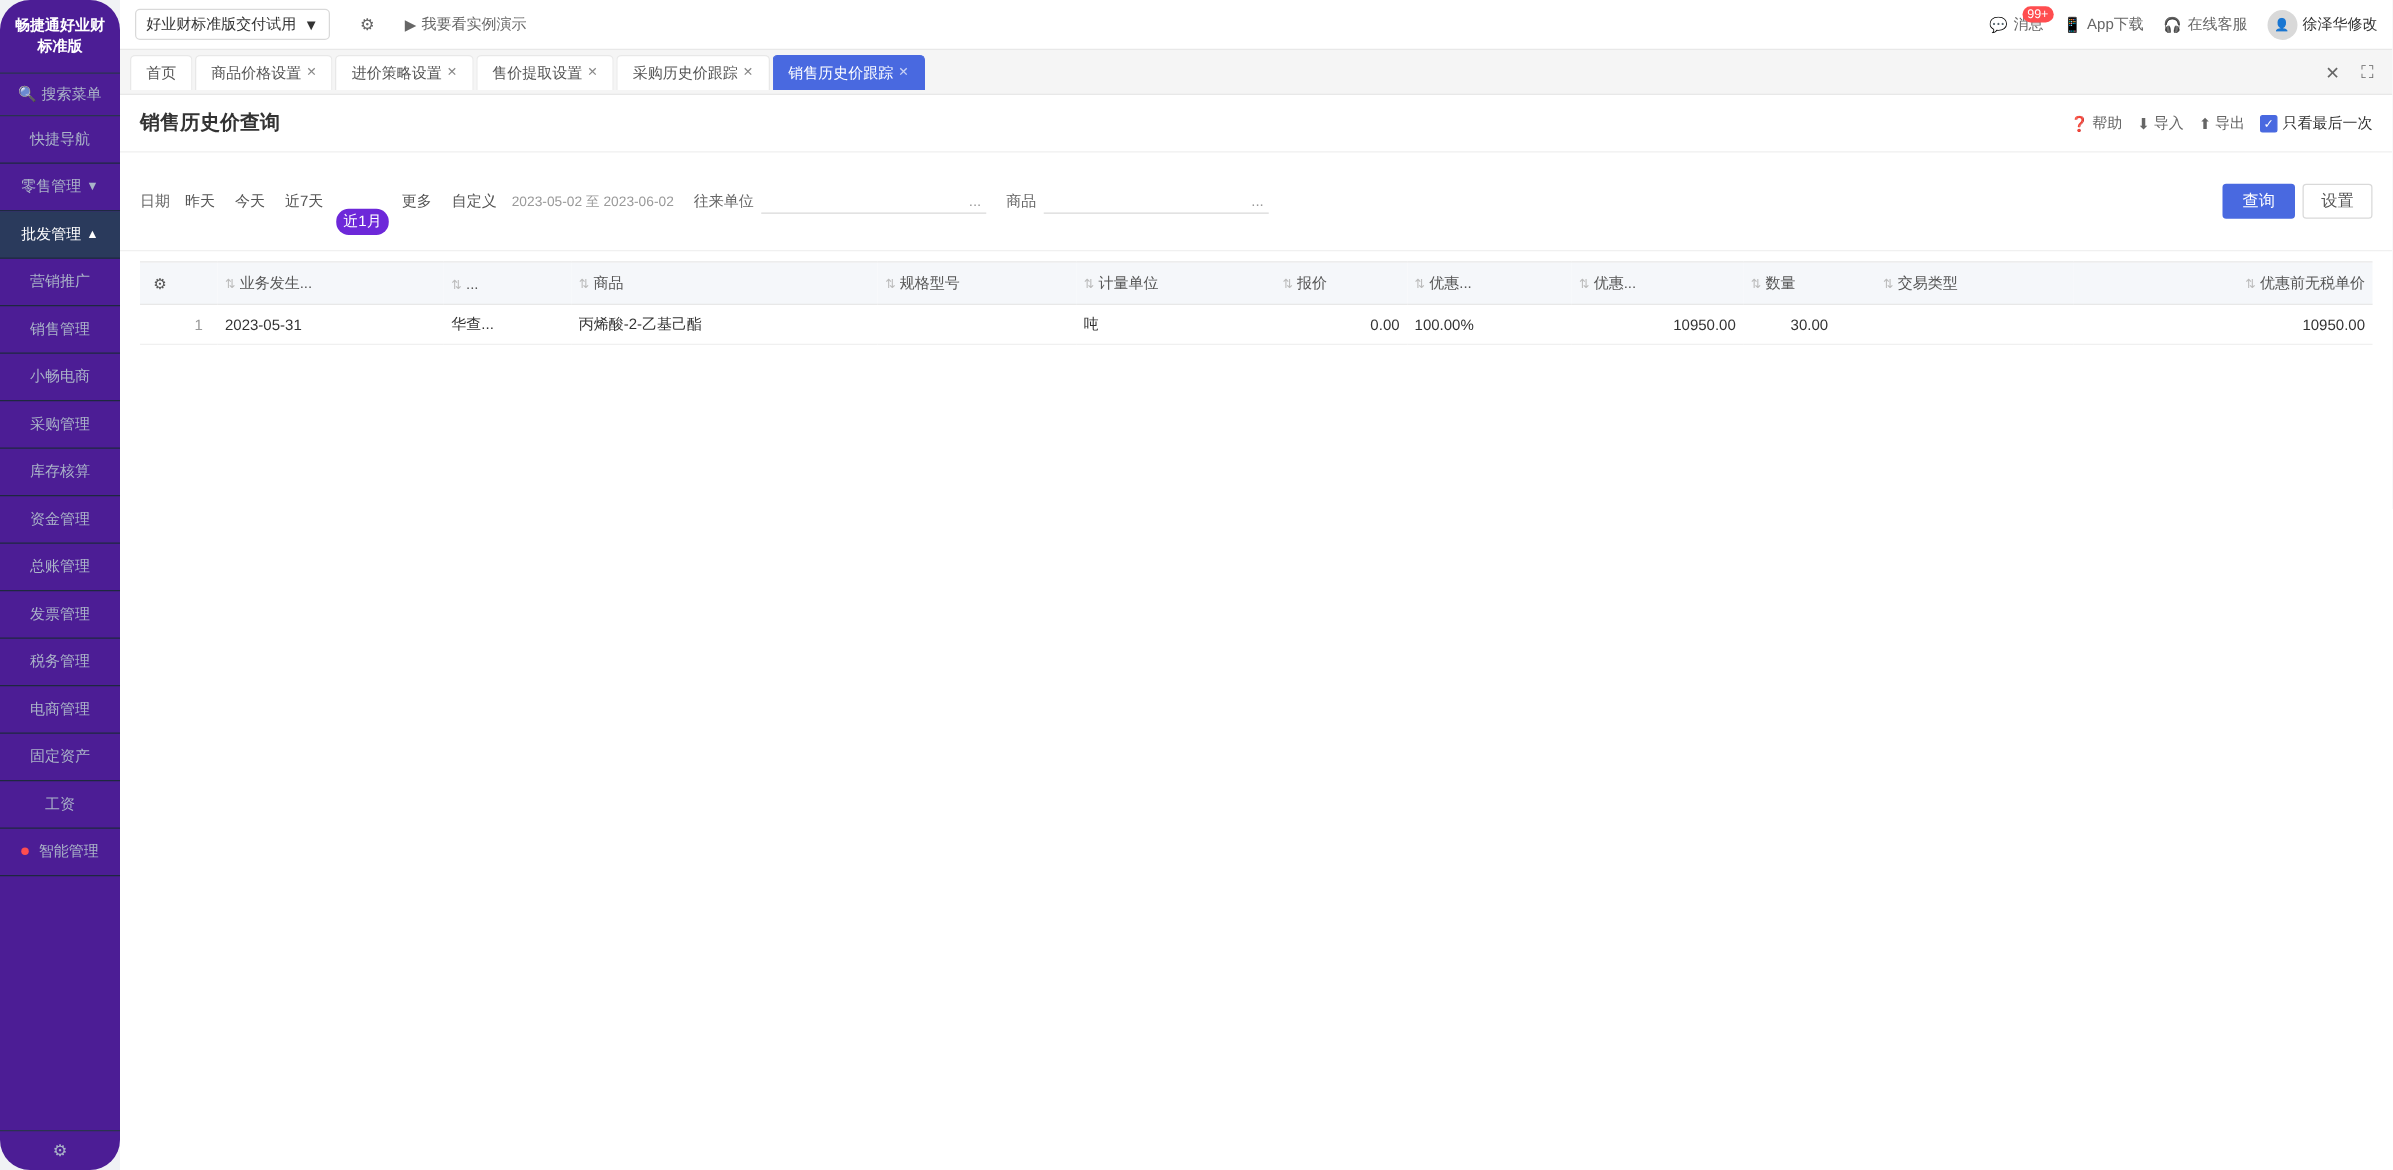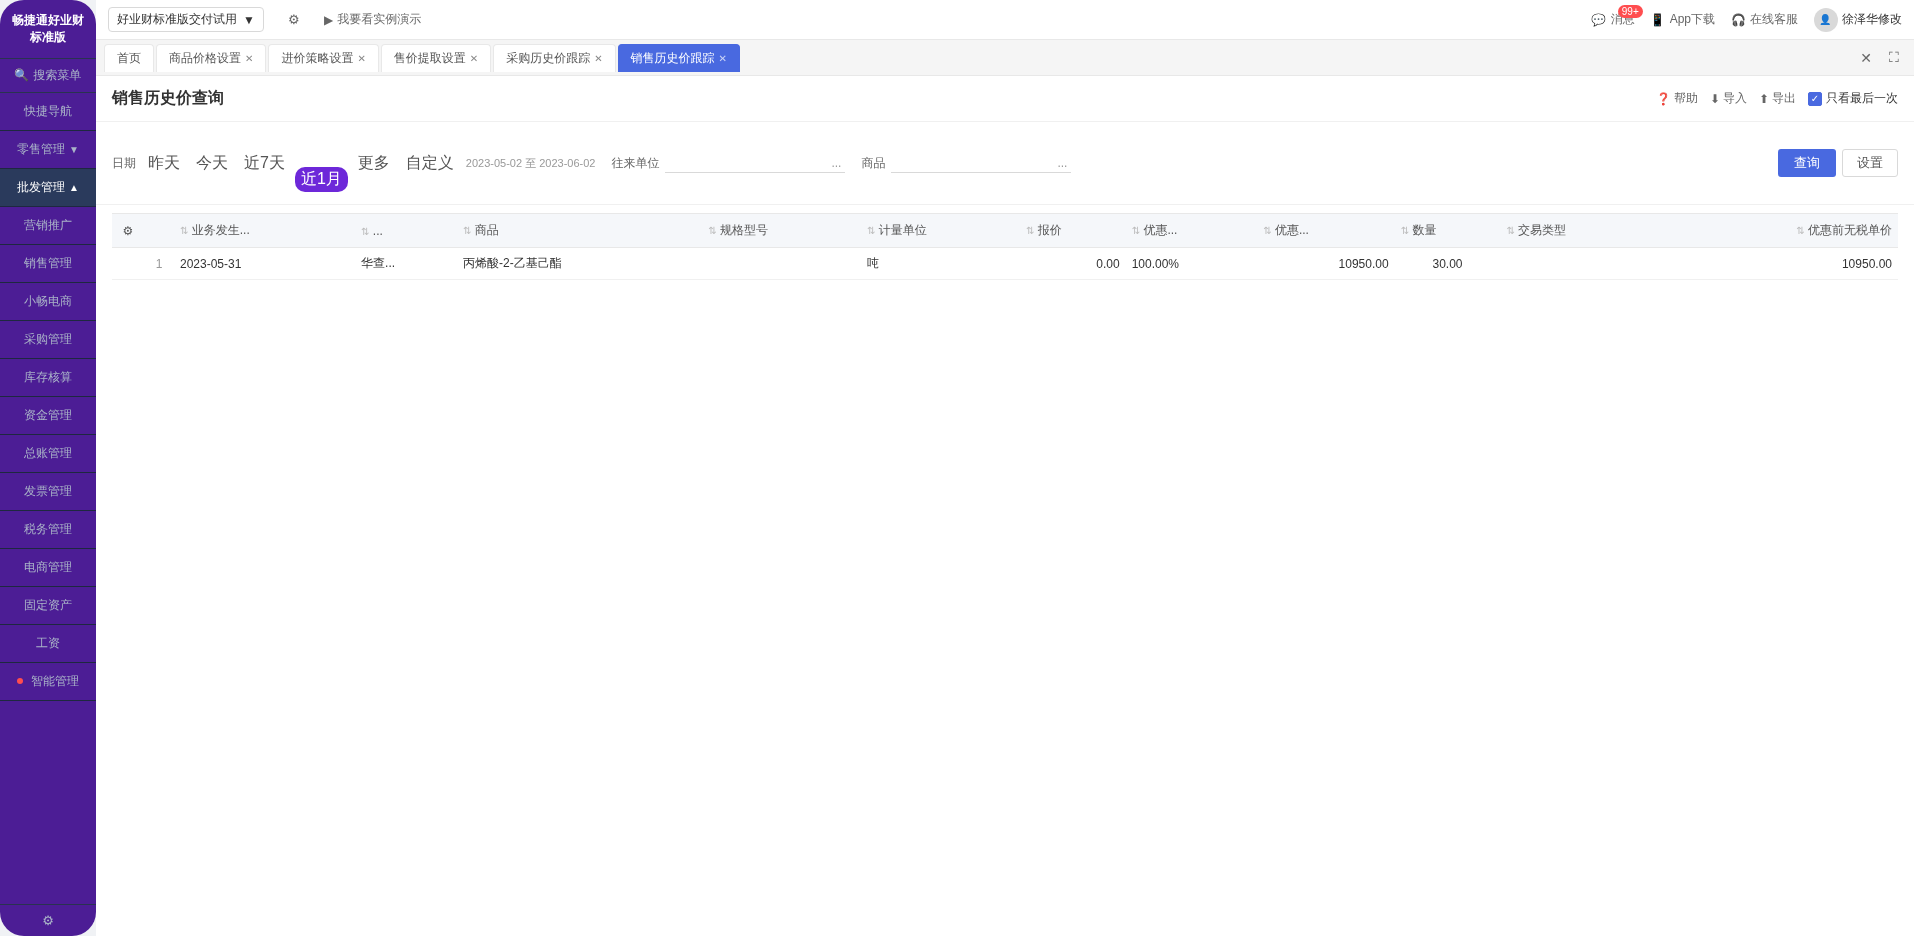--- a/index.html
+++ b/index.html
@@ -47,21 +47,21 @@
     .page-action { display: flex; align-items: center; gap: 3px; cursor: pointer; }
     .only-last { display: flex; align-items: center; gap: 4px; font-size: 12px; color: #333; }
     .checkbox-custom { width: 14px; height: 14px; border: 1px solid #4969e0; background: #4969e0; border-radius: 2px; display: flex; align-items: center; justify-content: center; color: #fff; font-size: 10px; }
 
     
     .filter-area { padding: 12px 16px; border-bottom: 1px solid #f0f0f0; flex-shrink: 0; }
     .filter-row { display: flex; align-items: center; gap: 16px; flex-wrap: wrap; }
     .filter-group { display: flex; align-items: center; gap: 6px; }
     .filter-label { color: #666; font-size: 12px; }
     .date-options { display: flex; align-items: center; gap: 4px; }
-    .date-option { padding: 2px 6px; border-radius: 3px; cursor: pointer; font-size: 16px; color: #555; }
+    .date-option { padding: 2px 6px; border-radius: 3px; cursor: pointer; font-size: 12px; color: #555; }
     .date-option.active { background: #6d28d9; color: #fff; border-radius: 10px; margin-top: 33px; }
     .date-range { font-size: 11px; color: #999; }
     .filter-select { display: flex; align-items: center; gap: 4px; border-bottom: 1px solid #d9d9d9; padding: 2px 4px; cursor: pointer; min-width: 180px; font-size: 12px; color: #333; }
     .filter-dots { color: #999; cursor: pointer; }
     .filter-actions { margin-left: auto; display: flex; align-items: center; gap: 6px; }
     .btn-primary { background: #4969e0; color: #fff; border: none; padding: 5px 16px; border-radius: 3px; cursor: pointer; font-size: 13px; }
     .btn-default { background: #fff; color: #555; border: 1px solid #d9d9d9; padding: 4px 14px; border-radius: 3px; cursor: pointer; font-size: 13px; }
 
     
     .table-area { flex: 1; overflow: auto; padding: 8px 16px; }

